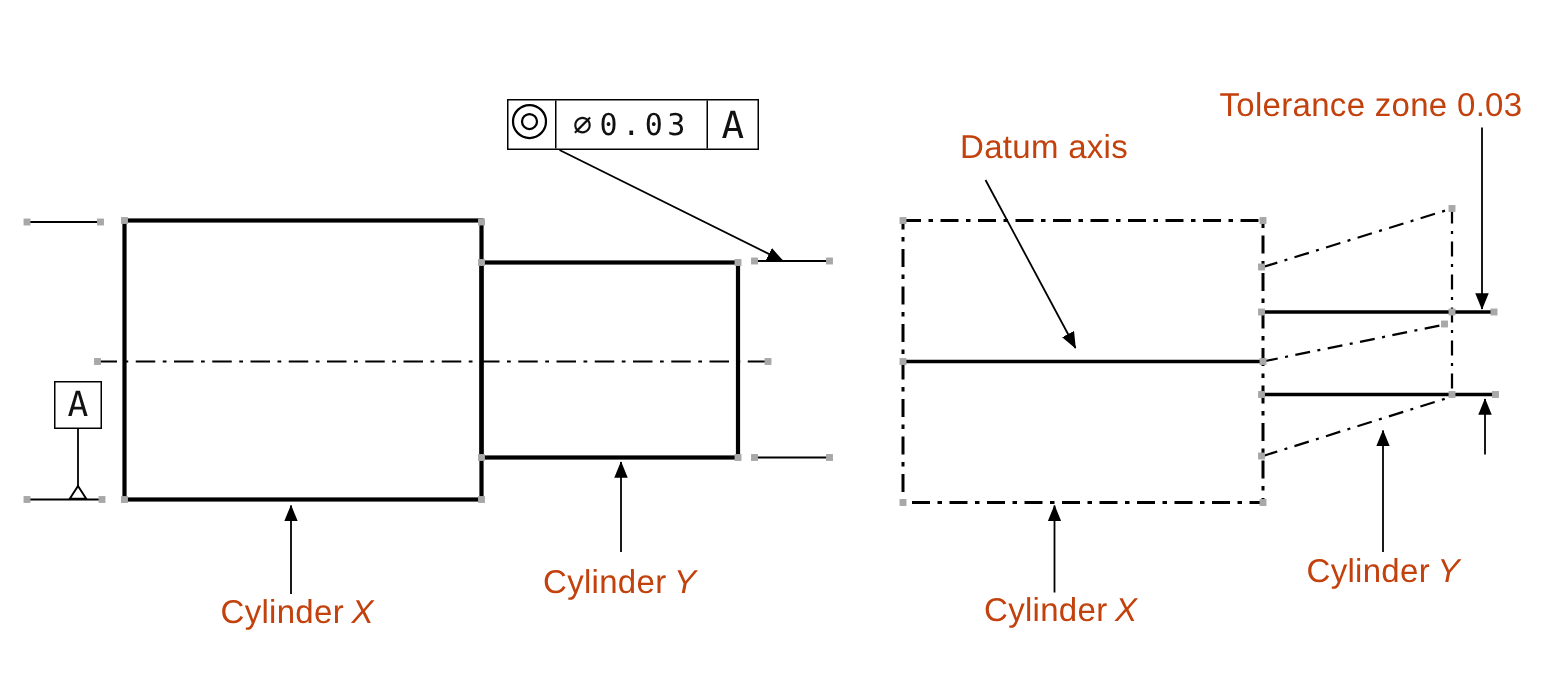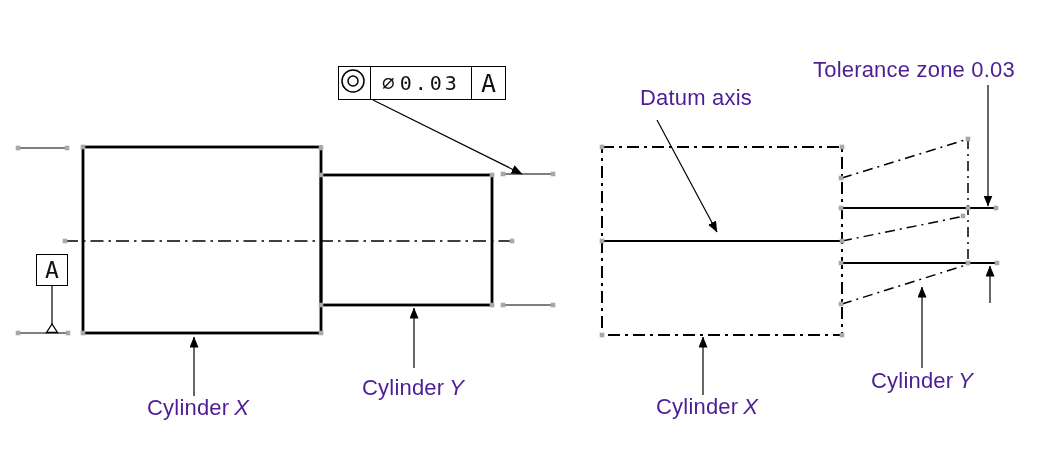--- a/index.html
+++ b/index.html
@@ -1,19 +1,19 @@
 <!DOCTYPE html>
 <html><head>
 <meta charset="utf-8">
 <style>
   html,body{margin:0;padding:0;background:#fff;}
   #canvas{position:relative;width:1039px;height:449px;background:#fff;overflow:hidden;
           font-family:"Liberation Sans",sans-serif;}
   svg{position:absolute;left:0;top:0;}
-  .label{position:absolute;font-size:22px;line-height:1.15;color:#4c1d95;
+  .label{position:absolute;font-size:22px;line-height:1.15;color:#c2410c;
          letter-spacing:.2px;white-space:nowrap;}
   .label .var{font-style:italic;margin-left:5px;}
   
   .fcf{position:absolute;left:338px;top:66px;height:34px;display:flex;
        border:1.6px solid #000;background:#fff;box-sizing:border-box;}
   .fcf-cell{display:flex;align-items:center;justify-content:center;
             box-sizing:border-box;height:100%;}
   .fcf-sym{width:31px;}
   .fcf-tol{width:101px;border-left:1.6px solid #000;
            font-family:"DejaVu Sans Mono",monospace;color:#111;}

